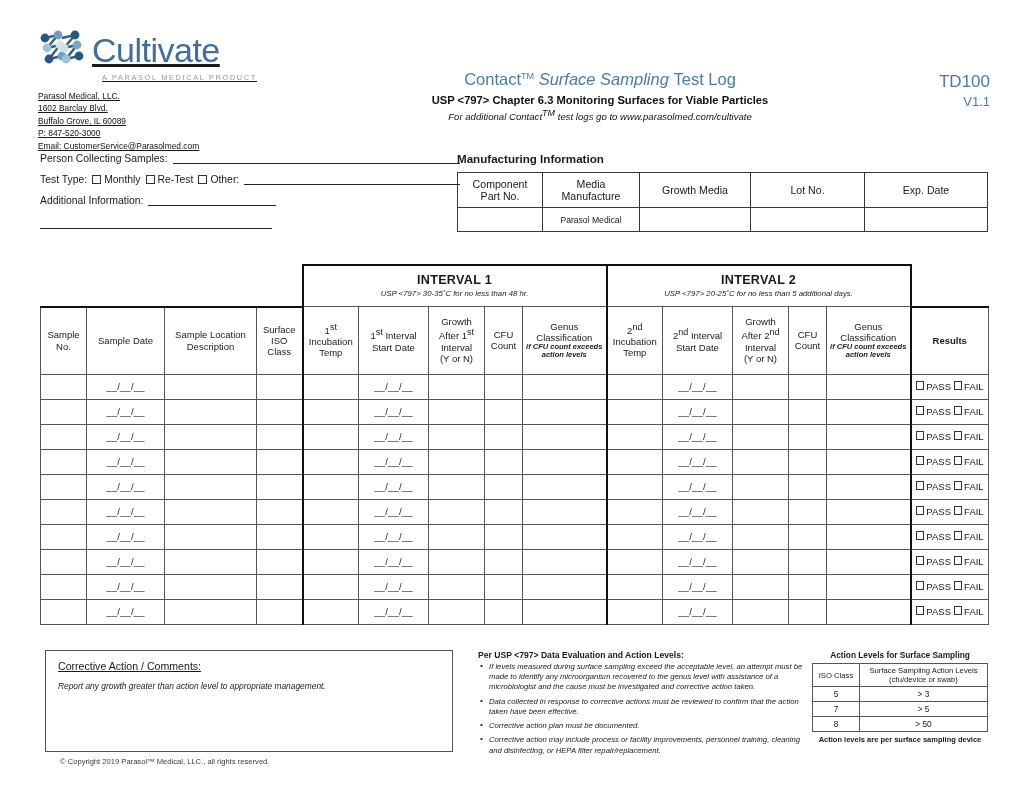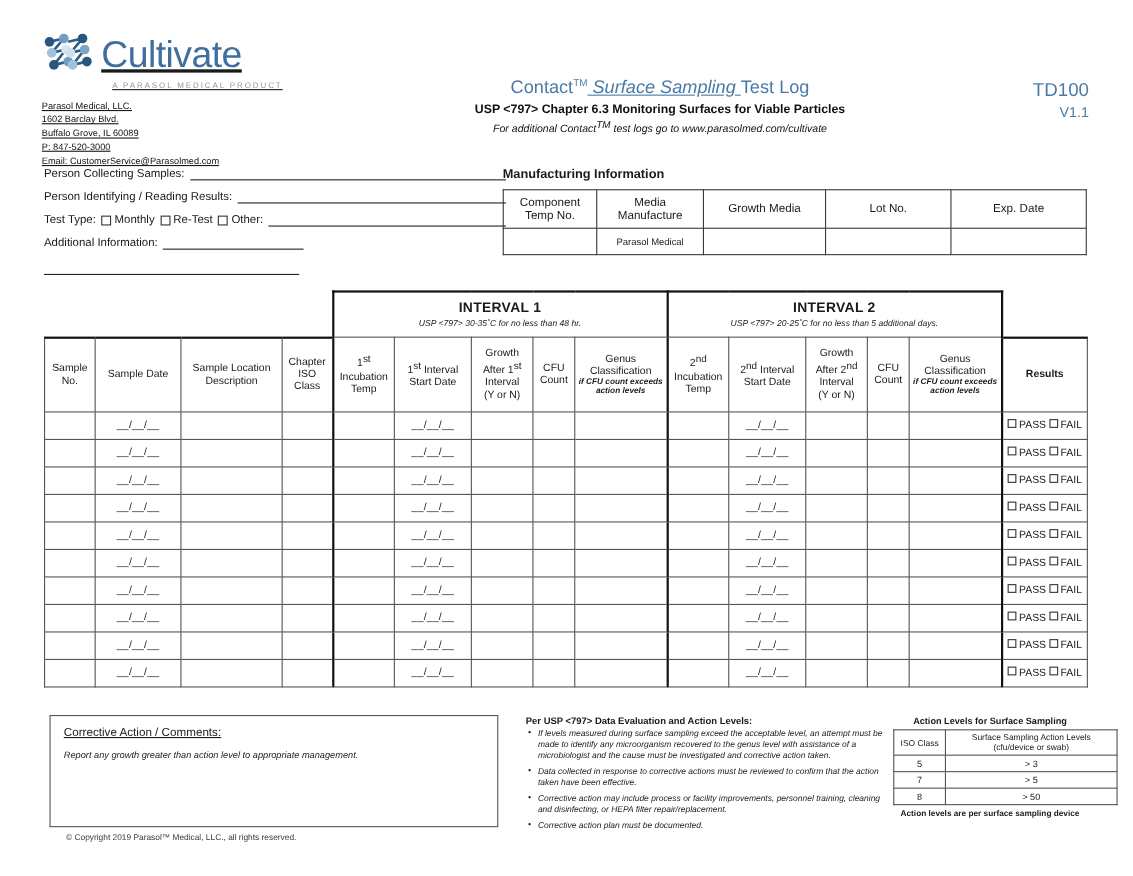--- a/index.html
+++ b/index.html
@@ -68,21 +68,20 @@
     text-align: center;
   }
   .title-main {
     font-size: 16.5px;
     color: #4a7ba7;
     line-height: 1.15;
     white-space: nowrap;
   }
   .title-main .ital {
     font-style: italic;
-    text-decoration: underline;
   }
   .sup {
     font-size: 9px;
     vertical-align: super;
   }
   .title-sub1 {
     font-size: 11.2px;
     font-weight: bold;
     margin-top: 5px;
     color: #111;
@@ -304,21 +303,21 @@
     width: 176px;
     text-align: center;
   }
   .al-title {
     font-size: 8.3px;
     font-weight: bold;
     margin-bottom: 3px;
   }
   table.al {
     border-collapse: collapse;
-    width: 204px;
+    width: 176px;
   }
   table.al td {
     border: 1px solid #555;
     font-size: 8.3px;
     text-align: center;
     padding: 2px 1px;
   }
   table.al td.alhdr { font-size: 7.7px; line-height: 1.2; }
   .al-foot {
     font-size: 7.5px;
@@ -373,24 +372,20 @@
     <div class="vv">V1.1</div>
   </div>
 
   <div class="eval">
 
     <div class="eval-line">
       <span class="lbl">Person Collecting Samples:</span>
       <span class="rule grow"></span>
     </div>
     <div class="eval-line">
-      <span class="lbl">Person Identifying / Reading Results:</span>
-      <span class="rule grow"></span>
-    </div>
-    <div class="eval-line">
       <span class="lbl">Test Type:</span>
       <span class="cb"></span>
       <span class="lbl">Monthly</span>
       <span class="cb"></span>
       <span class="lbl">Re-Test</span>
       <span class="cb"></span>
       <span class="lbl">Other:</span>
       <span class="rule grow"></span>
     </div>
     <div class="eval-line">
@@ -400,21 +395,21 @@
     <div class="addl-rule2"></div>
   </div>
 
   <div class="mfg">
     <div class="sec-title">Manufacturing  Information</div>
     <table class="mfg-t">
       <tbody>
           <tr>
         <td class="hdr" style="width:80px;">
           <div>Component</div>
-          <div>Temp No.</div>
+          <div>Part No.</div>
         </td>
         <td class="hdr" style="width:92px;">
           <div>Media</div>
           <div>Manufacture</div>
         </td>
         <td class="hdr" style="width:106px;">Growth Media</td>
         <td class="hdr" style="width:109px;">Lot No.</td>
         <td class="hdr">Exp. Date</td>
       </tr>
       <tr>
@@ -466,21 +461,21 @@
         <td class="colhdr thickT" style="height:66px;">
           <div>Sample</div>
           <div>No.</div>
         </td>
         <td class="colhdr thickT">Sample Date</td>
         <td class="colhdr thickT">
           <div>Sample Location</div>
           <div>Description</div>
         </td>
         <td class="colhdr thickT">
-          <div>Chapter</div>
+          <div>Surface</div>
           <div>ISO</div>
           <div>Class</div>
         </td>
 
         <td class="colhdr thickL">
           <div><span>1</span><span class="sup">st</span></div>
           <div>Incubation</div>
           <div>Temp</div>
         </td>
         <td class="colhdr">
@@ -713,22 +708,22 @@
     <div class="corr-title">Corrective Action / Comments:</div>
     <div class="corr-body">Report any growth greater than action level to appropriate management.</div>
   </div>
   <div class="copyright">© Copyright 2019 Parasol™ Medical, LLC., all rights reserved.</div>
 
   <div class="usp-notes">
     <div class="usp-head">Per USP &lt;797&gt; Data Evaluation and Action Levels:</div>
     <ul class="usp-list" id="usp-list">
         <li>If levels measured during surface sampling exceed the acceptable level, an attempt must be made to identify any microorganism recovered to the genus level with assistance of a microbiologist and the cause must be investigated and corrective action taken.</li>
         <li>Data collected in response to corrective actions must be reviewed to confirm that the action taken have been effective.</li>
+        <li>Corrective action plan must be documented.</li>
         <li>Corrective action may include process or facility improvements, personnel training, cleaning and disinfecting, or HEPA filter repair/replacement.</li>
-        <li>Corrective action plan must be documented.</li>
       </ul>
   </div>
 
   <div class="action-levels">
     <div class="al-title">Action Levels for Surface Sampling</div>
     <table class="al">
       <tbody>
           <tr>
         <td class="alhdr" style="width:44px;">ISO Class</td>
         <td class="alhdr">

